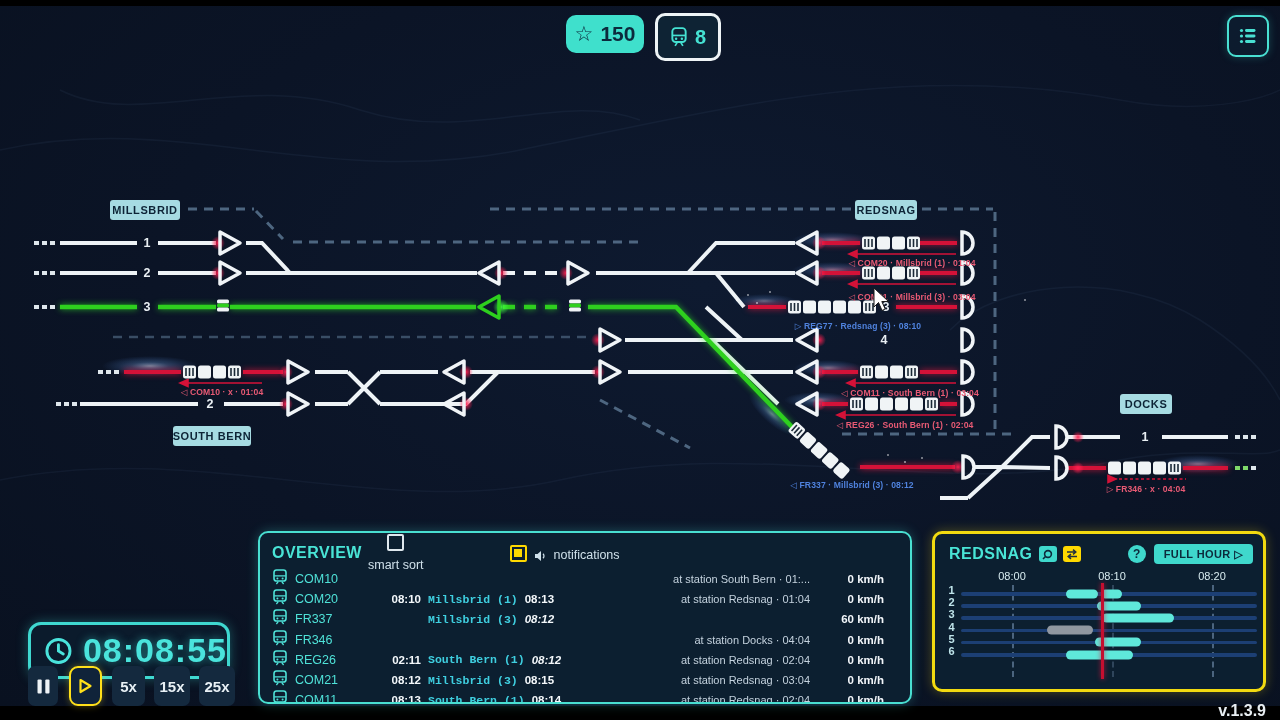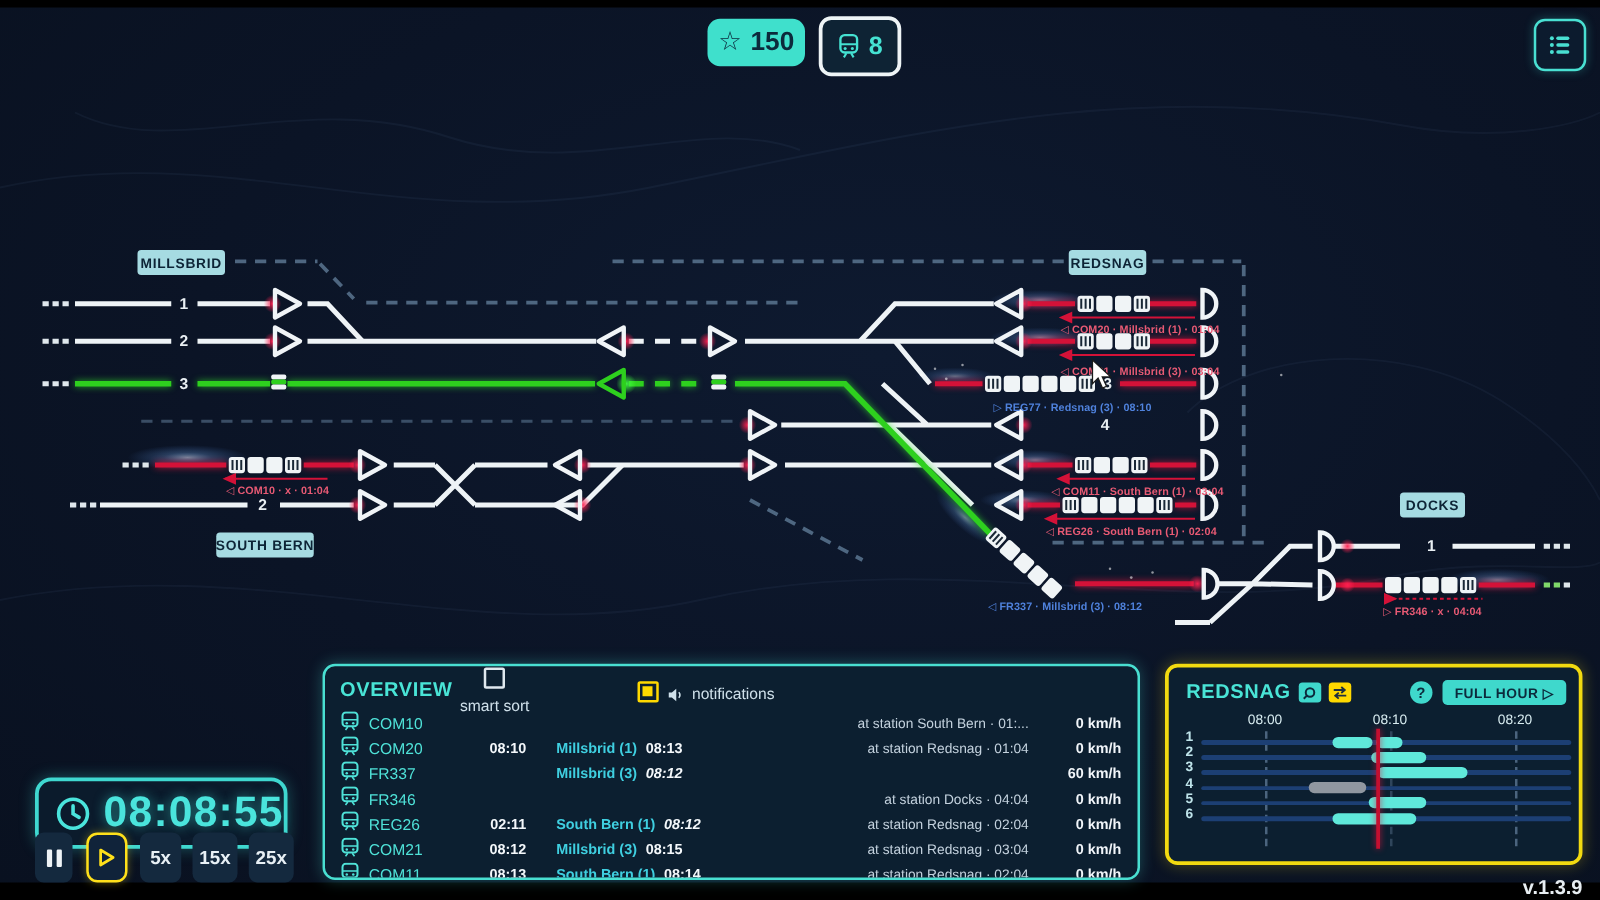--- a/index.html
+++ b/index.html
@@ -42,25 +42,25 @@
   .chk-group{display:flex;align-items:center;gap:7px;color:#cfe0ea;font-size:12.5px;}
   .chk{width:13px;height:13px;border:2px solid #dfe8ee;border-radius:2px;display:inline-block;}
   .chk.on{border-color:#ffd900;position:relative;}
   .chk.on:after{content:"";position:absolute;left:2.5px;top:2.5px;width:8px;height:8px;background:#ffd900;}
   #chk-notif-group{margin-left:86px;align-items:flex-end;}
   #chk-smart-group{margin-left:0px;flex-direction:column;}
   .ov-row{display:flex;align-items:center;height:20.2px;}
   .ov-row .ticon{margin-left:12px;flex:0 0 16px;}
   .ov-row .name{color:#4fe2d8;font-weight:normal;font-size:12.5px;width:84px;margin-left:7px;}
   .ov-row .dep{width:42px;text-align:right;font-weight:bold;font-size:11.5px;color:#f4f8fb;}
-  .ov-row .sta{margin-left:24px;color:#3fcfe0;font-weight:bold;font-size:11.5px;}
+  .ov-row .sta{margin-left:7px;color:#3fcfe0;font-weight:bold;font-size:11.5px;font-family:Liberation Mono, monospace;}
   .ov-row .arr{margin-left:7px;font-weight:bold;font-size:11.5px;color:#f4f8fb;}
   .ov-row .arr.it{font-style:italic;font-weight:600;}
   .ov-row .status{margin-left:auto;color:#c4d2de;font-size:11px;white-space:nowrap;}
-  .ov-row .speed{width:74px;text-align:right;font-weight:bold;color:#f2f6fa;font-size:11.5px;padding-right:13px;white-space:nowrap;}
+  .ov-row .speed{width:74px;text-align:right;font-weight:bold;color:#f2f6fa;font-size:11.5px;padding-right:26px;white-space:nowrap;}
 
   
   #station-panel{position:absolute;left:932px;top:531px;width:334px;height:161px;box-sizing:border-box;
     background:rgba(12,32,49,.96);border:3px solid #f2da10;border-radius:10px;
     box-shadow:0 0 12px rgba(240,216,20,.3);}
   #station-head{display:flex;align-items:center;height:26px;margin-top:7px;}
   #station-title{color:#49e4d6;font-weight:bold;font-size:16px;text-transform:uppercase;letter-spacing:.5px;margin-left:14px;}
   .mini-btn{width:18px;height:16px;border-radius:3px;display:flex;align-items:center;justify-content:center;margin-left:6px;font-size:11px;font-weight:bold;}
   #follow-btn{background:#3fd8cc;color:#0c2a3c;}
   #swap-btn{background:#ffd900;color:#203040;}

